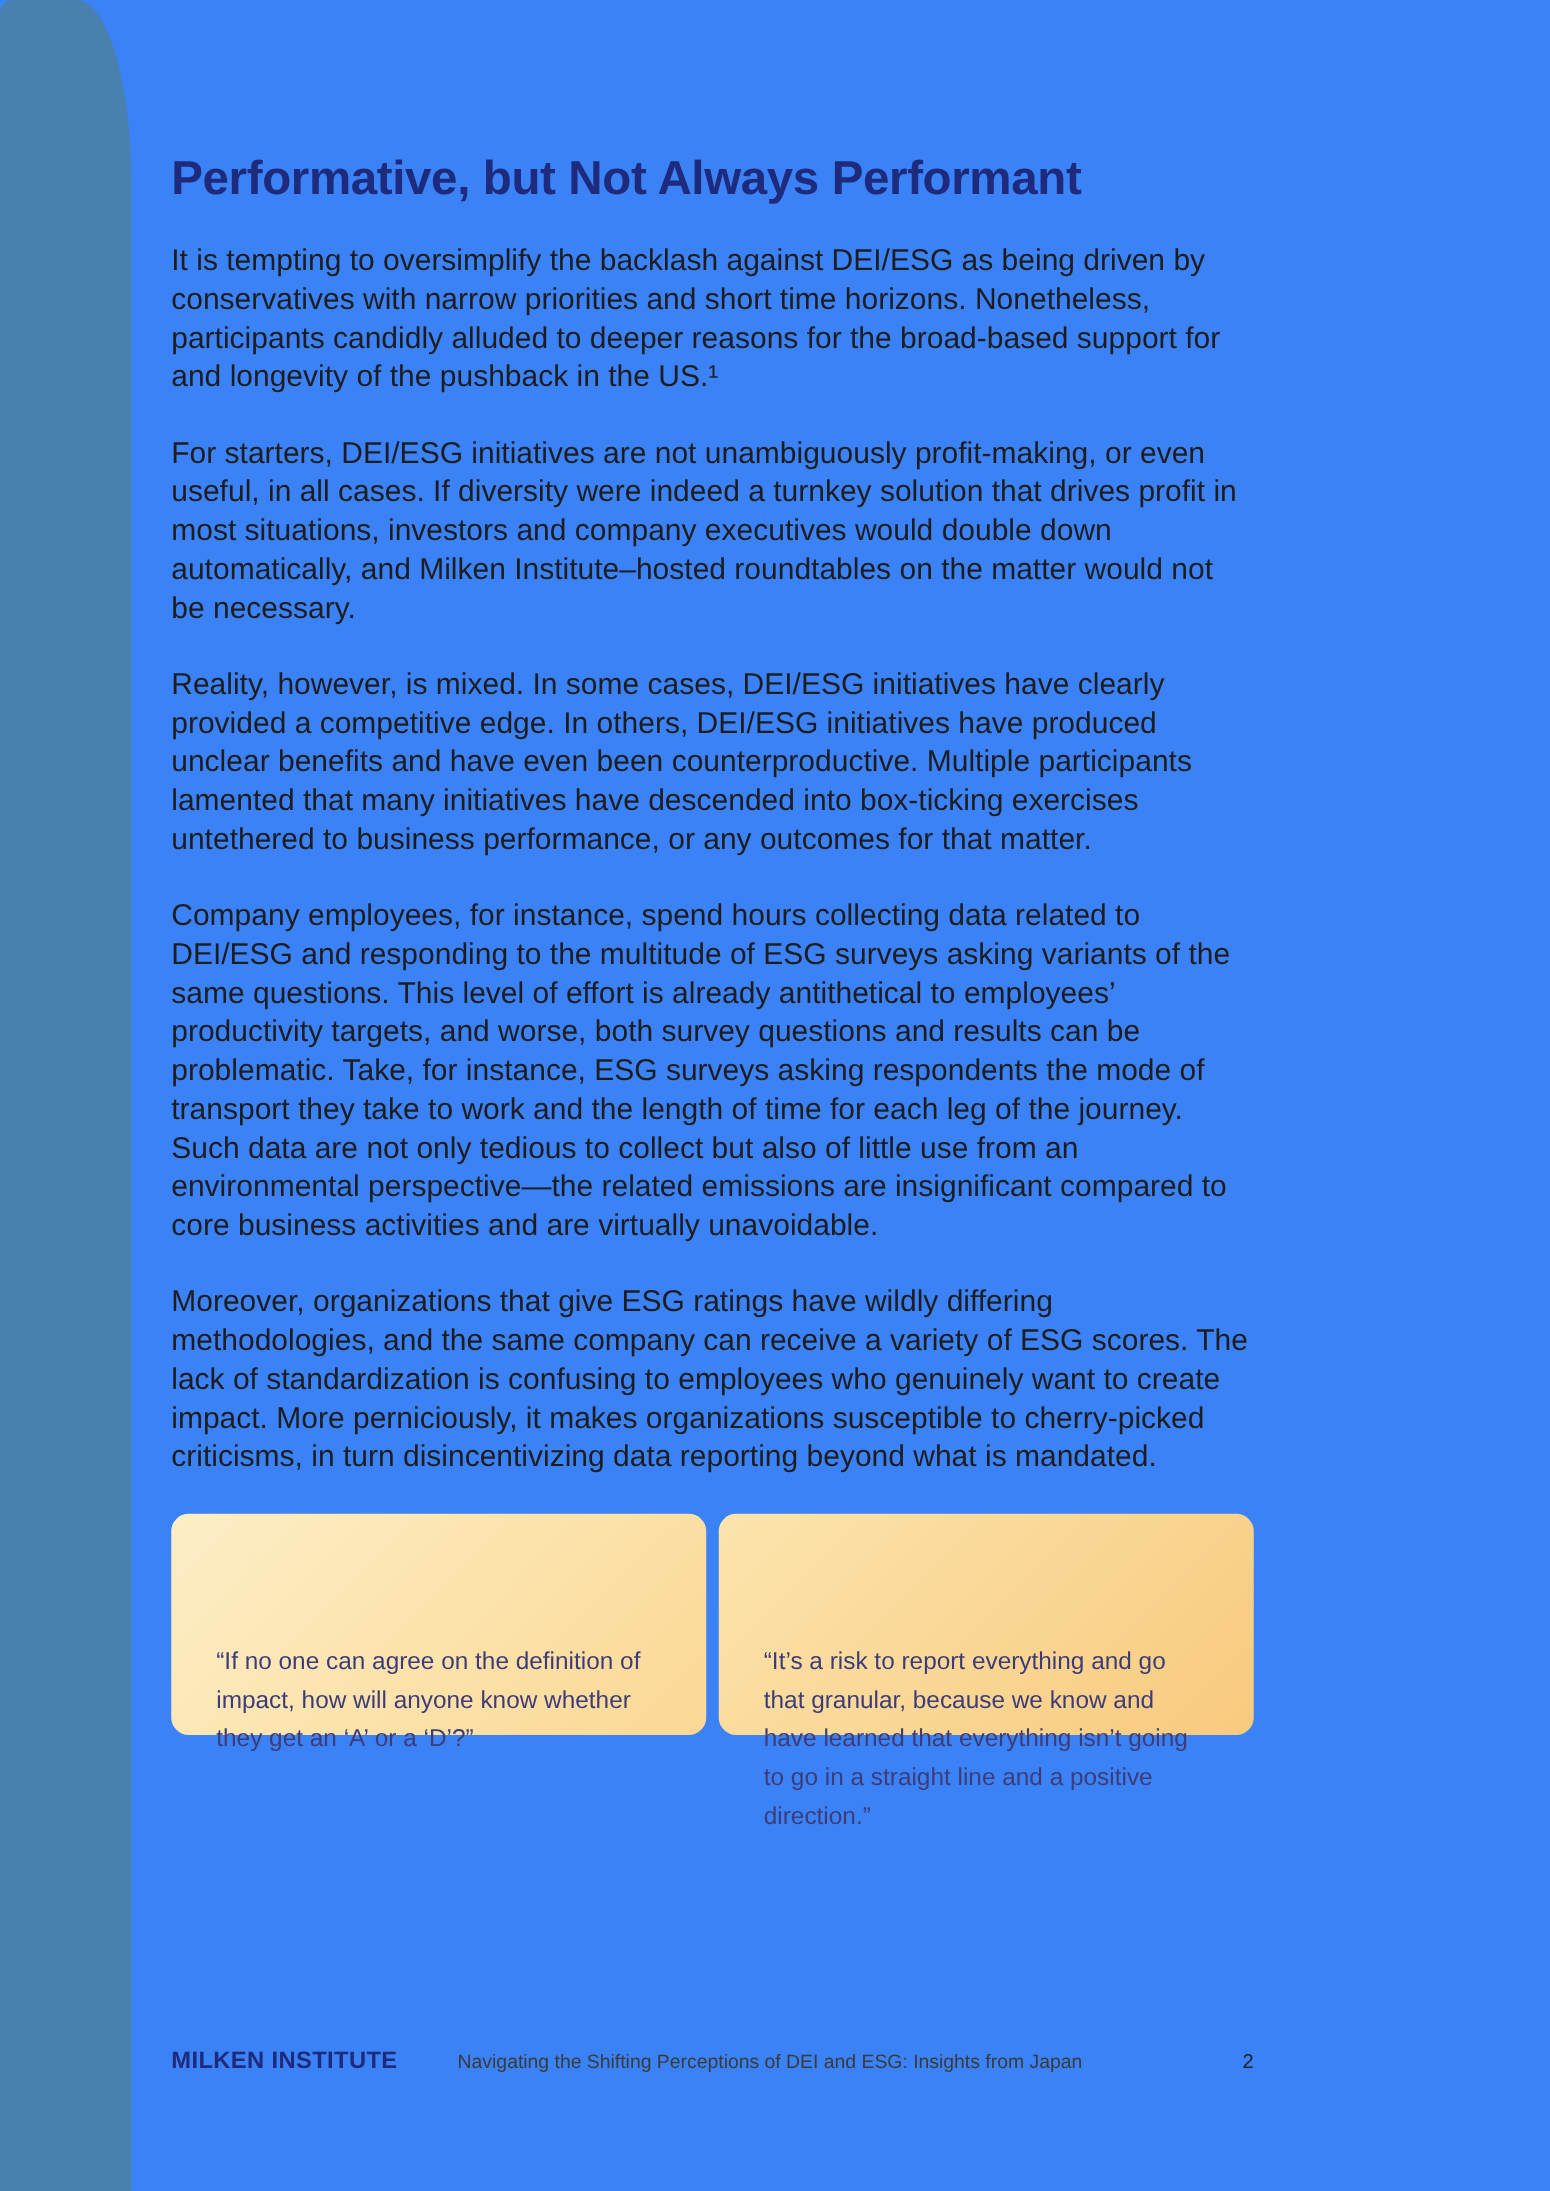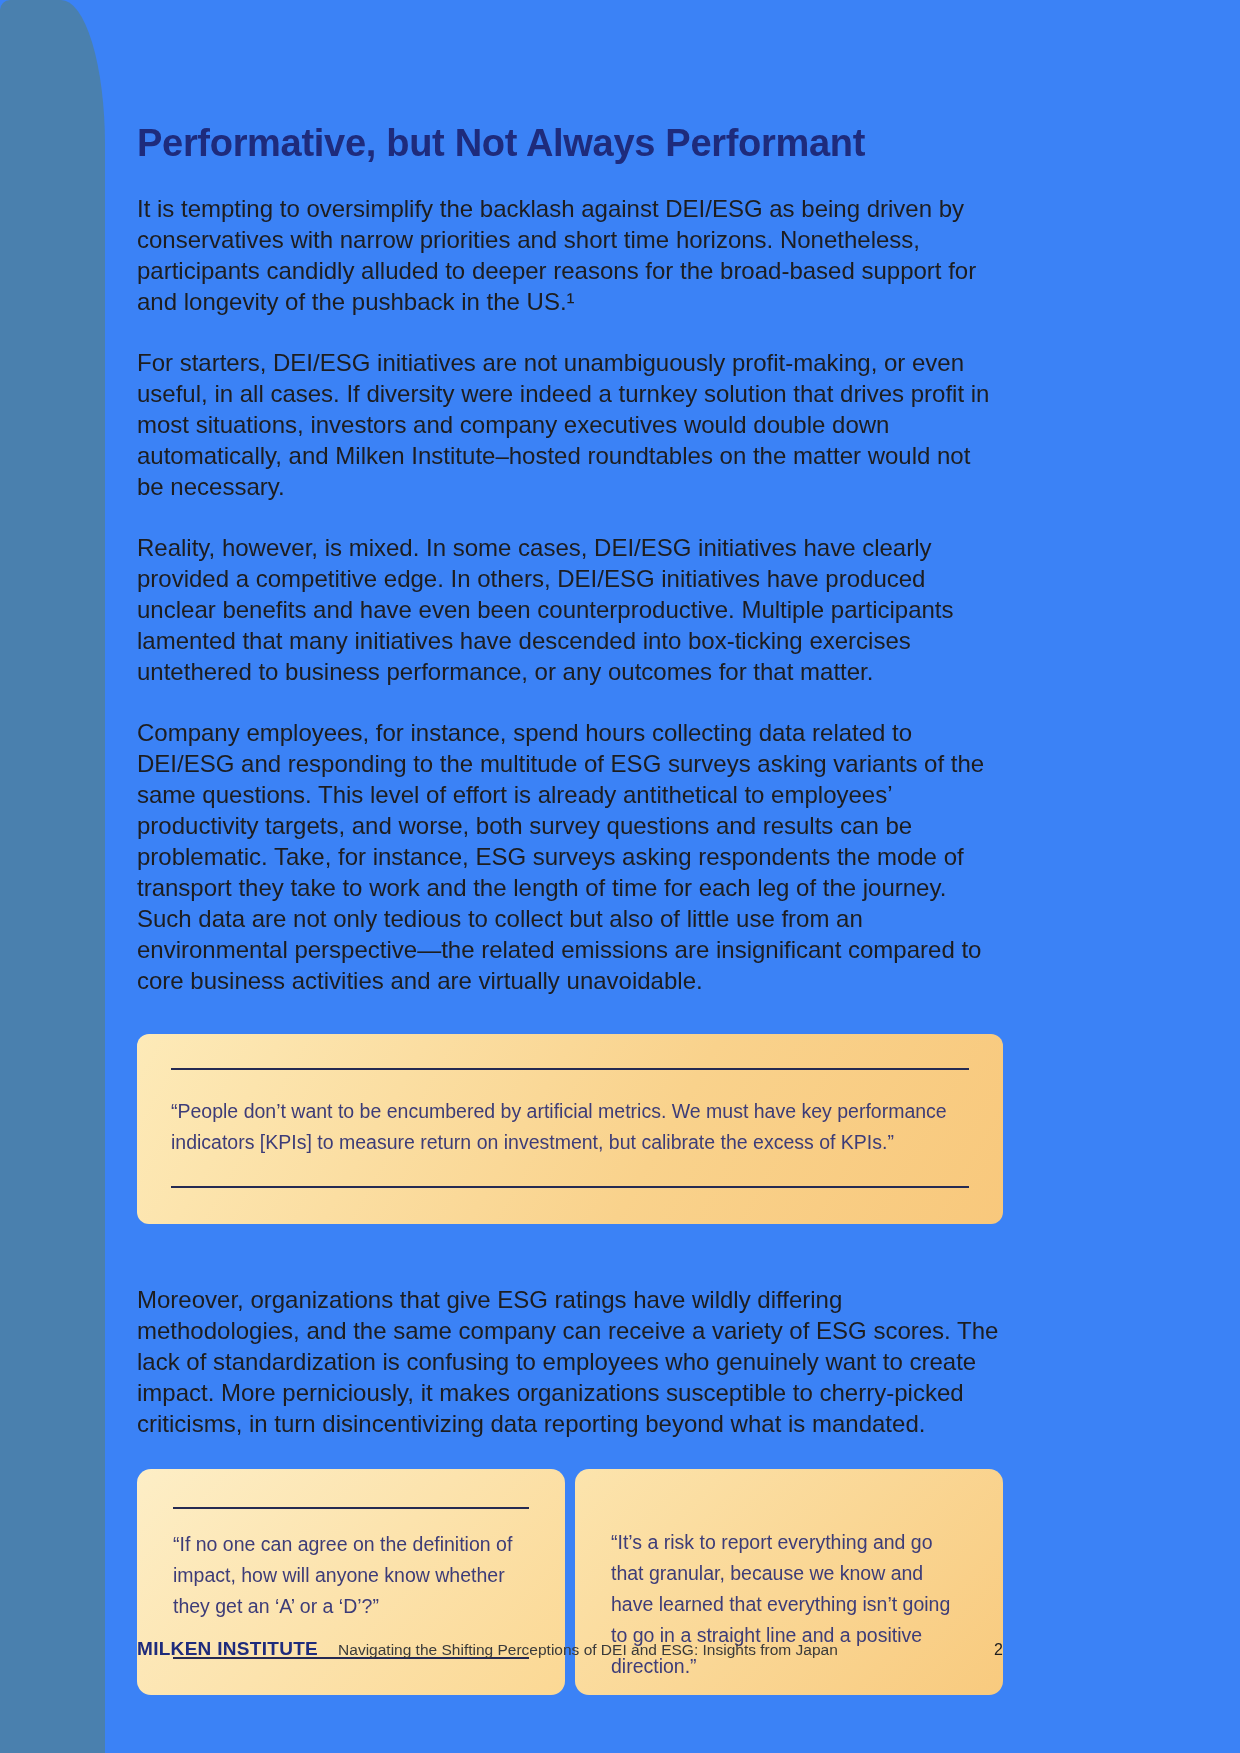--- a/index.html
+++ b/index.html
@@ -67,25 +67,26 @@
   }
 
   .quote-row {
     display: flex;
     gap: 10px;
     margin-top: 0;
   }
 
   .quote-box-small {
     flex: 1;
-    height: 226px;
+    height: 177px;
     border-radius: 14px;
     padding: 38px 36px 36px 36px;
     display: flex;
     flex-direction: column;
+    gap: 45px;
   }
   .quote-box-small.left {
     background: linear-gradient(135deg, #fdeec6 0%, #fbd894 100%);
   }
   .quote-box-small.right {
     background: linear-gradient(135deg, #fce4ad 0%, #f8ca7e 100%);
   }
 
   .quote-text-small {
     flex: 1;
@@ -105,21 +106,21 @@
   }
   .footer-brand {
     font-size: 19px;
     font-weight: bold;
     letter-spacing: 0.3px;
     color: #1e2b7c;
     white-space: nowrap;
   }
   .footer-report-title {
     flex: 1;
-    margin-left: 20px;
+    margin-left: 48px;
     font-size: 15.5px;
     color: #3a3a3a;
     white-space: nowrap;
   }
   .footer-page-number {
     font-size: 16px;
     color: #1d1d1f;
   }
 </style>
 </head>
@@ -134,25 +135,20 @@
     <h1 class="page-title">Performative, but Not Always Performant</h1>
 
     <p class="body-p">It is tempting to oversimplify the backlash against DEI/ESG as being driven by conservatives with narrow priorities and short time horizons. Nonetheless, participants candidly alluded to deeper reasons for the broad-based support for and longevity of the pushback in the US.¹</p>
 
     <p class="body-p">For starters, DEI/ESG initiatives are not unambiguously profit-making, or even useful, in all cases. If diversity were indeed a turnkey solution that drives profit in most situations, investors and company executives would double down automatically, and Milken Institute–hosted roundtables on the matter would not be necessary.</p>
 
     <p class="body-p">Reality, however, is mixed. In some cases, DEI/ESG initiatives have clearly provided a competitive edge. In others, DEI/ESG initiatives have produced unclear benefits and have even been counterproductive. Multiple participants lamented that many initiatives have descended into box-ticking exercises untethered to business performance, or any outcomes for that matter.</p>
 
     <p class="body-p">Company employees, for instance, spend hours collecting data related to DEI/ESG and responding to the multitude of ESG surveys asking variants of the same questions. This level of effort is already antithetical to employees’ productivity targets, and worse, both survey questions and results can be problematic. Take, for instance, ESG surveys asking respondents the mode of transport they take to work and the length of time for each leg of the journey. Such data are not only tedious to collect but also of little use from an environmental perspective—the related emissions are insignificant compared to core business activities and are virtually unavoidable.</p>
 
-    <div class="quote-box-large">
-      <div class="rule"></div>
-      <p class="quote-text">“People don’t want to be encumbered by artificial metrics. We must have key performance indicators [KPIs] to measure return on investment, but calibrate the excess of KPIs.”</p>
-      <div class="rule"></div>
-    </div>
 
     <p class="body-p">Moreover, organizations that give ESG ratings have wildly differing methodologies, and the same company can receive a variety of ESG scores. The lack of standardization is confusing to employees who genuinely want to create impact. More perniciously, it makes organizations susceptible to cherry-picked criticisms, in turn disincentivizing data reporting beyond what is mandated.</p>
 
     <div class="quote-row">
 
       <div class="quote-box-small left">
         <div class="rule"></div>
         <p class="quote-text-small">“If no one can agree on the definition of impact, how will anyone know whether they get an ‘A’ or a ‘D’?”</p>
         <div class="rule"></div>
       </div>

